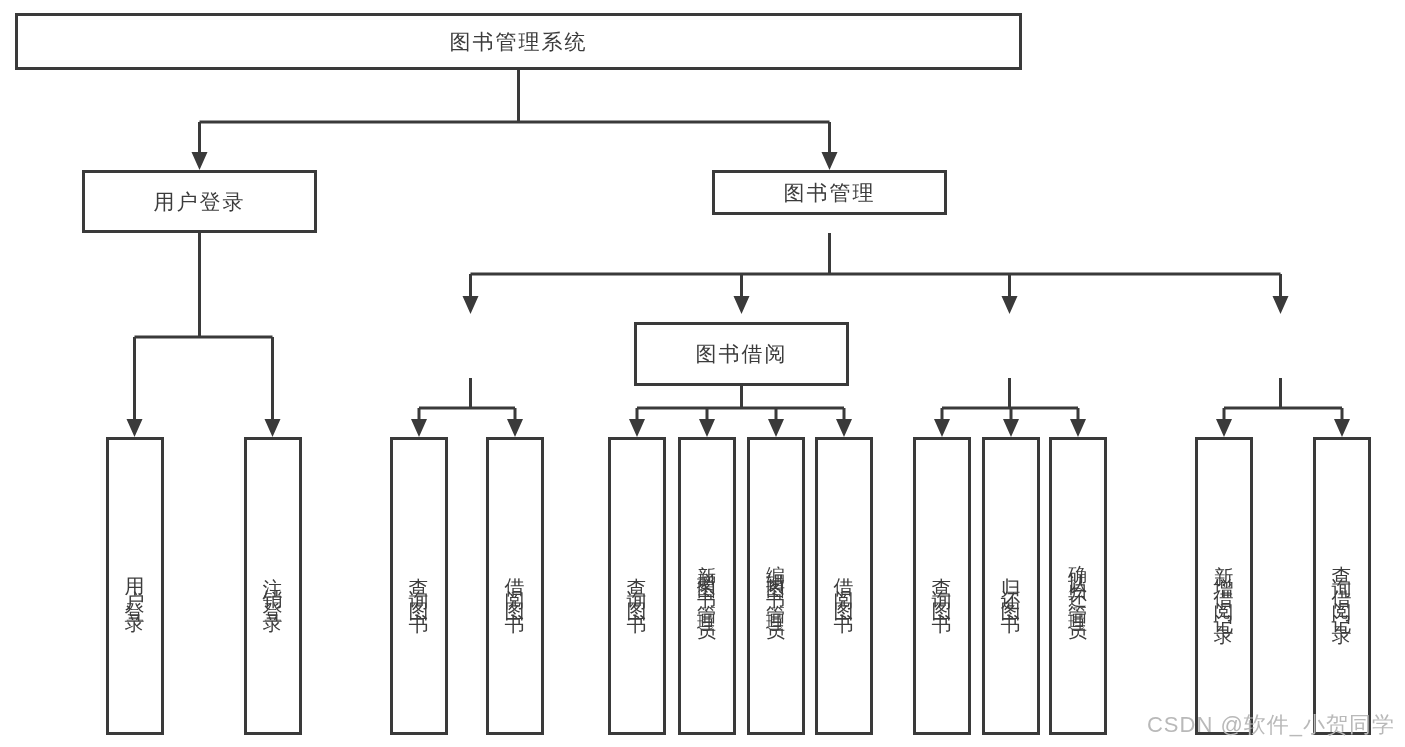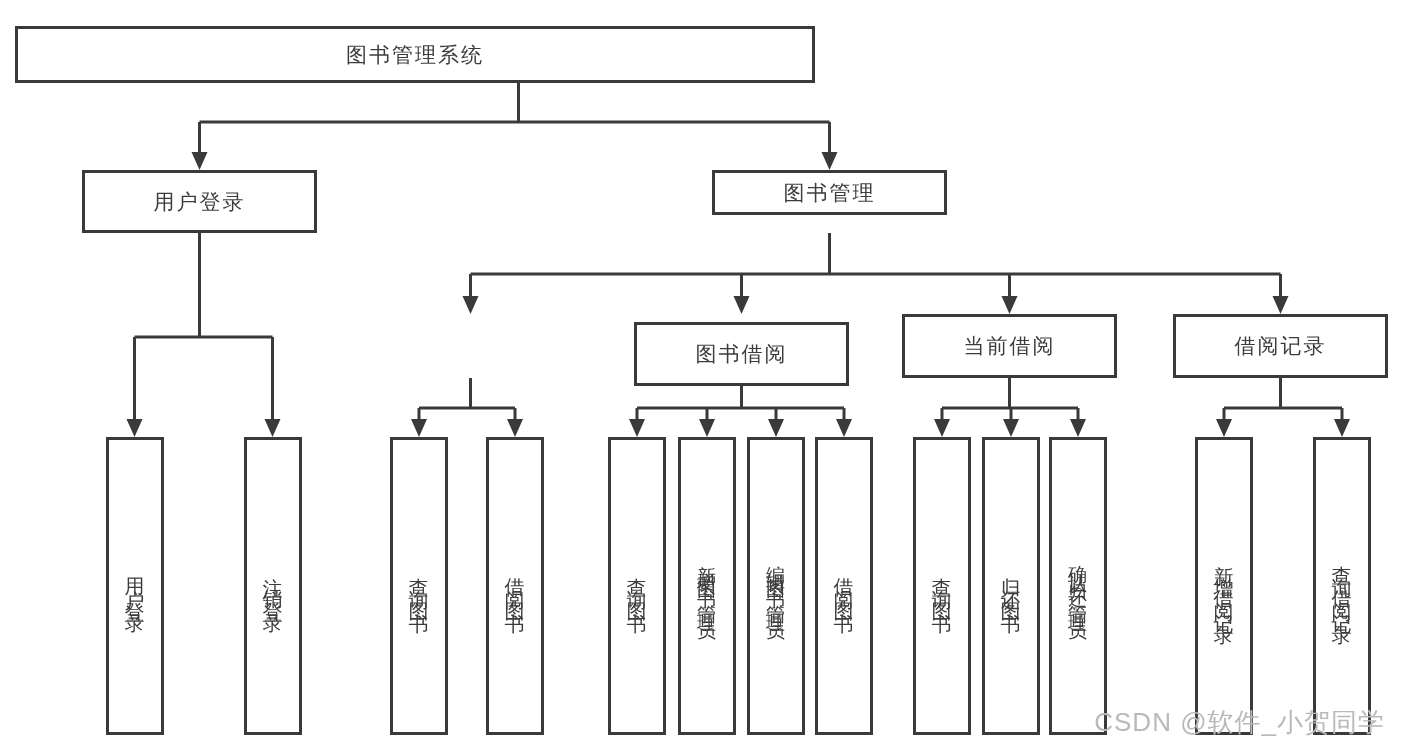--- a/index.html
+++ b/index.html
@@ -33,22 +33,22 @@
   }
   .vlabel {
     writing-mode:vertical-rl;
     text-orientation:mixed;
     font-size:20px; color:var(--text,#3c3c3c);
     letter-spacing:12px; line-height:1;
   }
   .vlabel.tight { letter-spacing:8px; font-size:19px; }
   .watermark {
     position:absolute; z-index:3;
-    right:20px; bottom:7px;
-    font-size:26px; color:var(--watermark,#b9b9b9);
+    right:10px; bottom:7px;
+    font-size:22px; color:var(--watermark,#b9b9b9);
     letter-spacing:1px;
   }
 </style>
 </head>
 <body>
 
 <div class="canvas">
 
   <svg class="connectors" width="1405" height="747" viewBox="0 0 1405 747">
     <path class="lines" d="
@@ -75,39 +75,33 @@
       M699 419 L715 419 L707 437 Z
       M768 419 L784 419 L776 437 Z
       M836 419 L852 419 L844 437 Z
       M934 419 L950 419 L942 437 Z
       M1003 419 L1019 419 L1011 437 Z
       M1070 419 L1086 419 L1078 437 Z
       M1216 419 L1232 419 L1224 437 Z
       M1334 419 L1350 419 L1342 437 Z"></path>
   </svg>
 
-  <div class="hbox" style="left:15px;top:26px;width:800px;height:57px">
+  <div class="hbox" style="left:15px;top:13px;width:1007px;height:57px">
     <span>图书管理系统</span>
   </div>
 
   <div class="hbox" style="left:82px;top:170px;width:235px;height:63px">
     <span>用户登录</span>
   </div>
   <div class="hbox" style="left:712px;top:170px;width:235px;height:45px">
     <span>图书管理</span>
   </div>
 
   <div class="hbox" style="left:634px;top:322px;width:215px;height:64px">
     <span>图书借阅</span>
-  </div>
-  <div class="hbox" style="left:902px;top:314px;width:215px;height:64px">
-    <span>当前借阅</span>
-  </div>
-  <div class="hbox" style="left:1173px;top:314px;width:215px;height:64px">
-    <span>借阅记录</span>
   </div>
 
   <div class="vbox" style="left:106px;top:437px">
     <span class="vlabel">用户登录</span>
   </div>
   <div class="vbox" style="left:244px;top:437px">
     <span class="vlabel">注销登录</span>
   </div>
 
   <div class="vbox" style="left:390px;top:437px">

